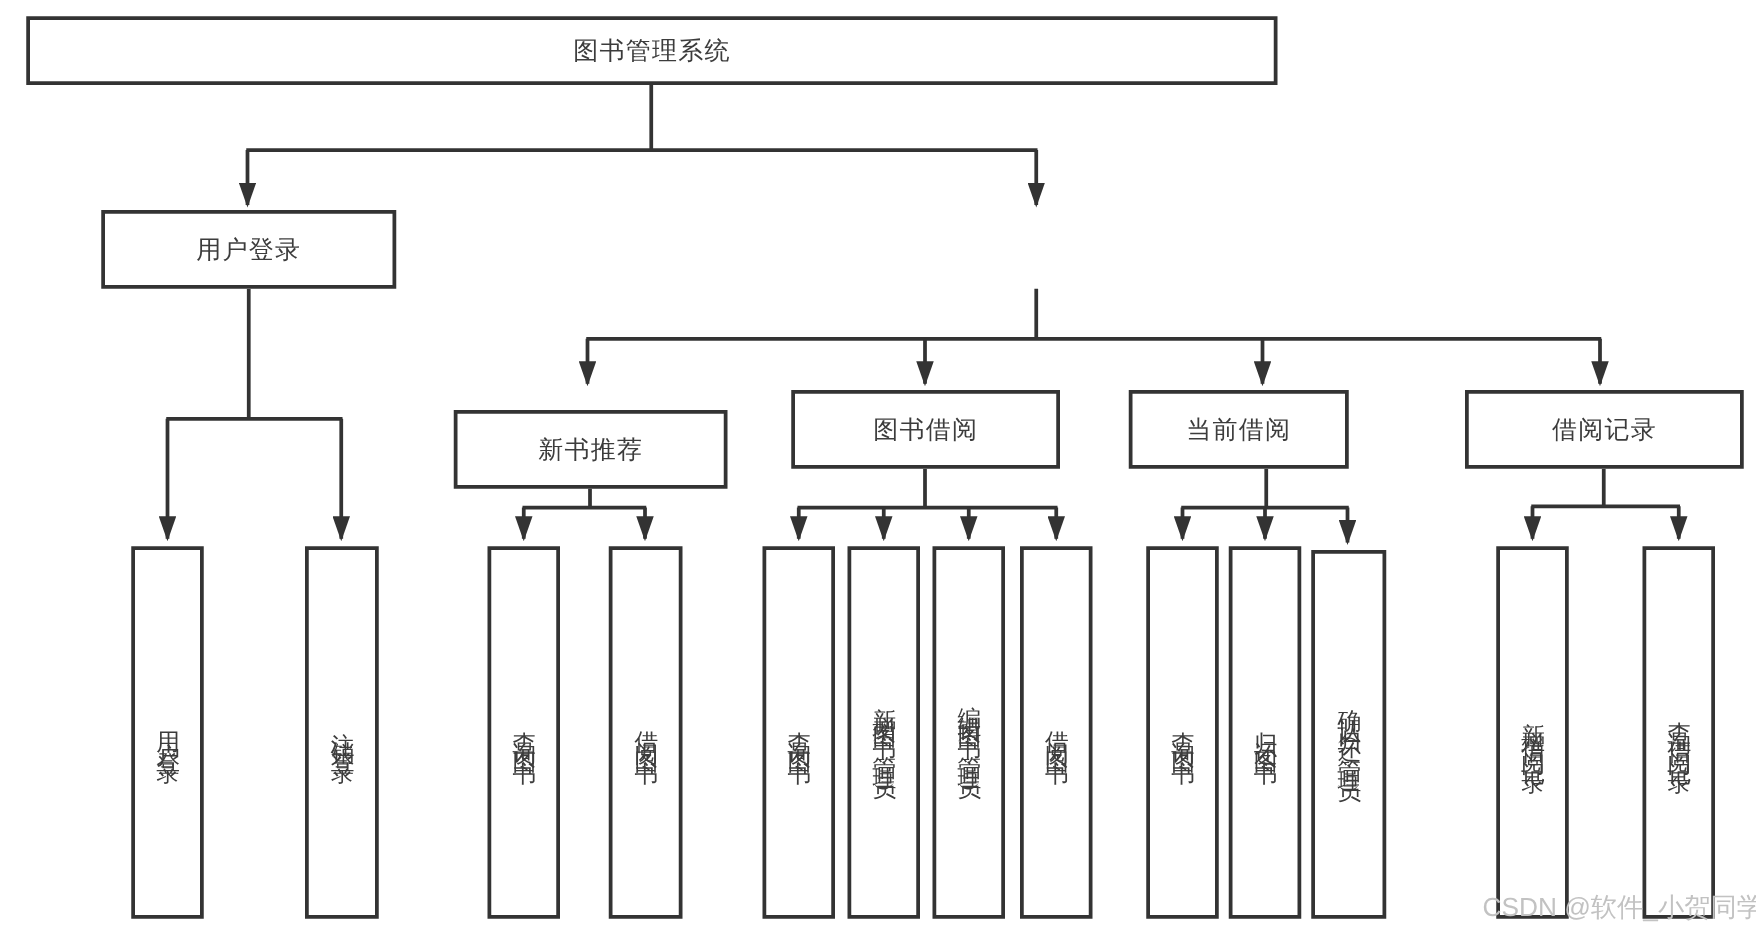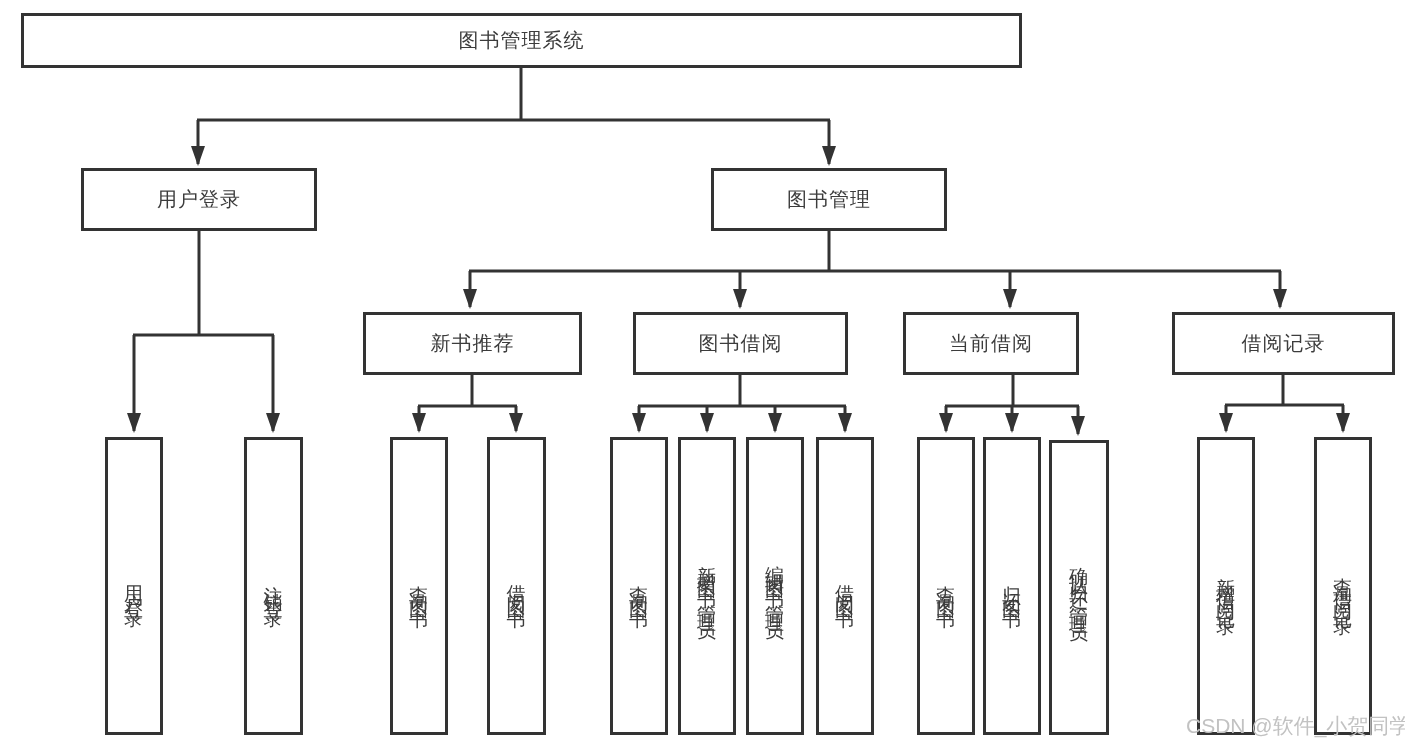--- a/index.html
+++ b/index.html
@@ -124,23 +124,22 @@
       <line x1="1283" y1="375" x2="1283" y2="405"></line>
       <line x1="1225" y1="405" x2="1344" y2="405"></line>
       <line x1="1226" y1="405" x2="1226" y2="431" marker-end="url(#arrow)"></line>
       <line x1="1343" y1="405" x2="1343" y2="431" marker-end="url(#arrow)"></line>
     </g>
   </svg>
 
   <div class="hbox" style="left:21px; top:13px; width:1001px; height:55px">图书管理系统</div>
 
   <div class="hbox" style="left:81px; top:168px; width:236px; height:63px">用户登录</div>
-  <div class="hbox" style="left:711px; top:168px; width:236px; height:63px">图书管理</div>
 
-  <div class="hbox" style="left:363px; top:312px; width:219px; height:63px">新书推荐</div>
+  <div class="hbox" style="left:363px; top:328px; width:219px; height:63px">新书推荐</div>
   <div class="hbox" style="left:633px; top:312px; width:215px; height:63px">图书借阅</div>
   <div class="hbox" style="left:903px; top:312px; width:176px; height:63px">当前借阅</div>
   <div class="hbox" style="left:1172px; top:312px; width:223px; height:63px">借阅记录</div>
 
   <div class="vbox" style="left:105px; width:58px">
     <span class="vtext">用户登录</span>
   </div>
   <div class="vbox" style="left:244px; width:59px">
     <span class="vtext">注销登录</span>
   </div>

